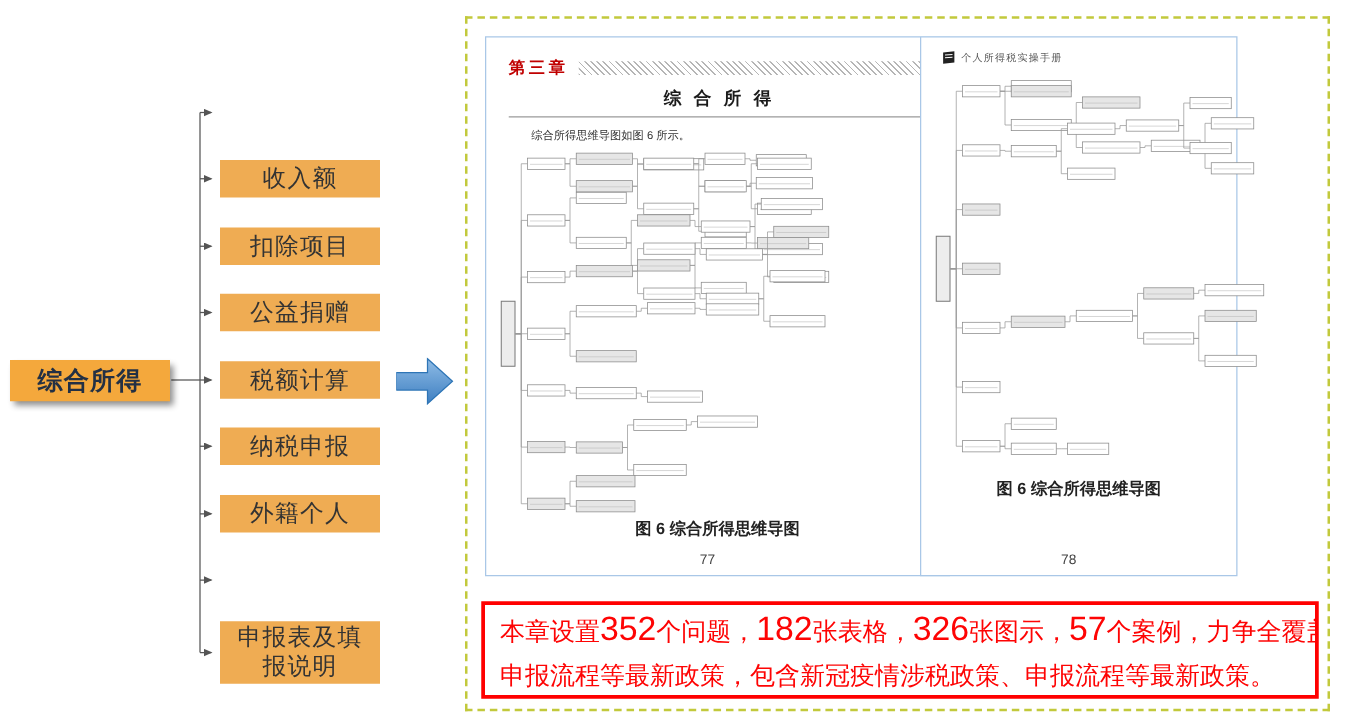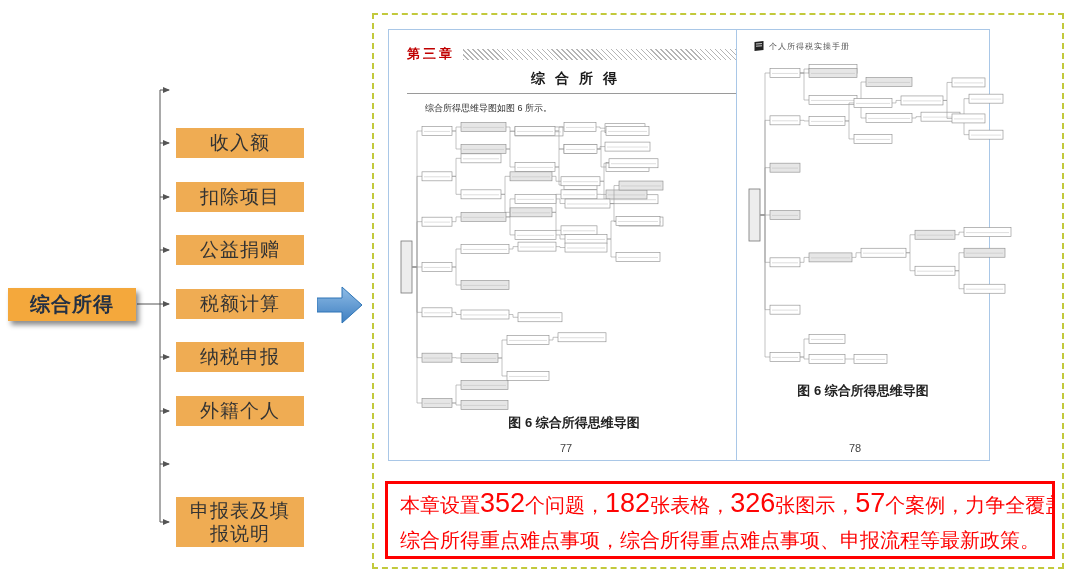--- a/index.html
+++ b/index.html
@@ -537,18 +537,18 @@
         </svg>
       <div class="fig-caption">图 6  综合所得思维导图</div>
       <div class="pageno">78</div>
     </div>
 
     <div class="summary">
       <p>
         <span class="seg">本章设置</span><span class="seg big">352</span><span class="seg">个问题，</span><span class="seg big">182</span><span class="seg">张表格，</span><span class="seg big">326</span><span class="seg">张图示，</span><span class="seg big">57</span><span class="seg">个案例，力争全覆盖</span>
       </p>
       <p>
-        <span class="seg">综合所得重点难点事项，综合所得重点难点事项、申报流程等最新政策。</span>
+        <span class="seg">申报流程等最新政策，包含新冠疫情涉税政策、申报流程等最新政策。</span>
       </p>
     </div>
 
   </div>
 </div>
 
 </body></html>

